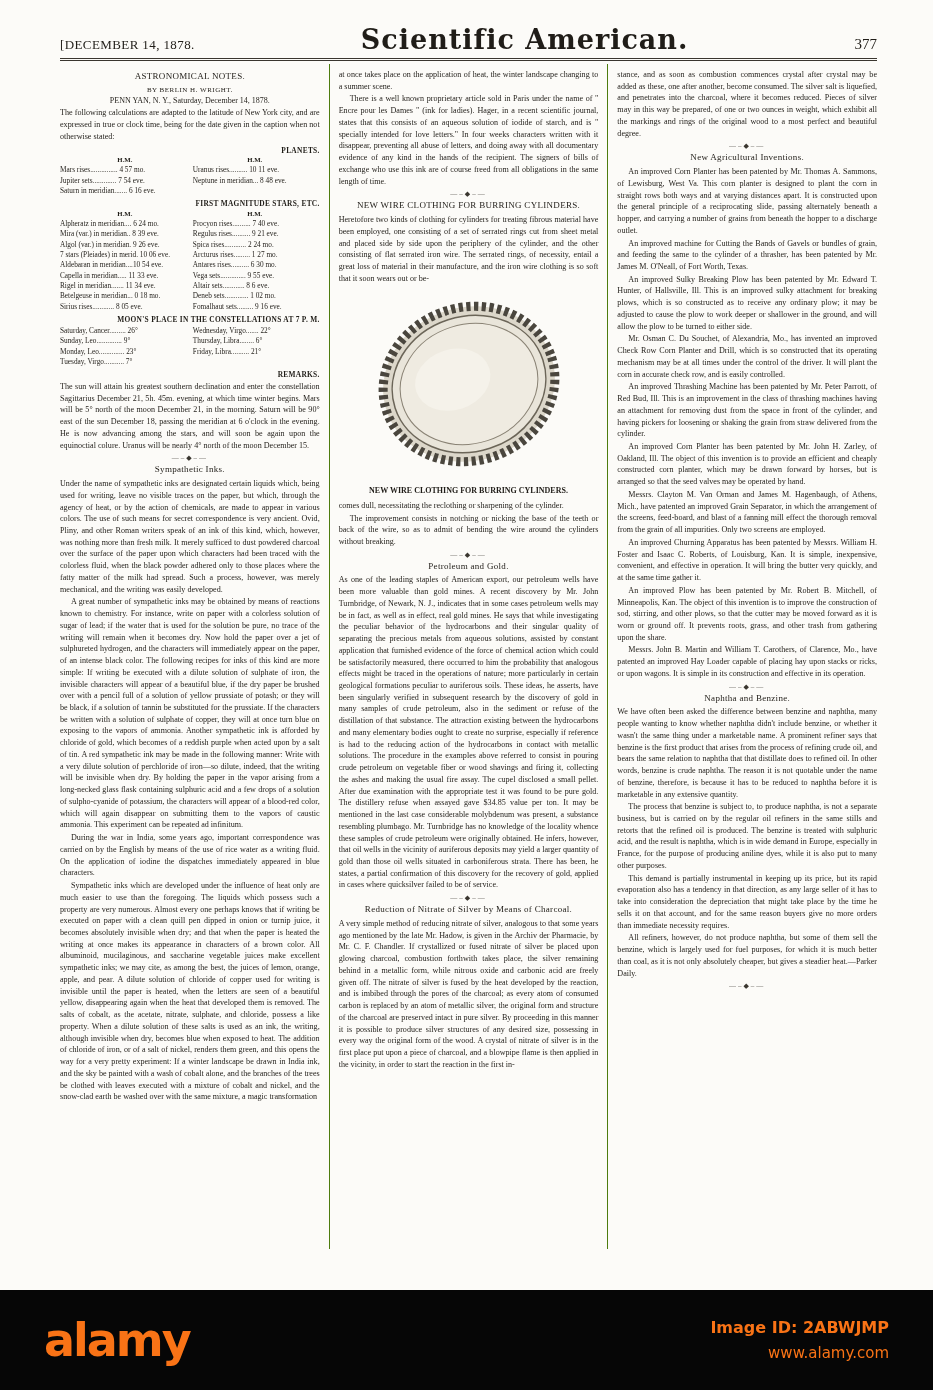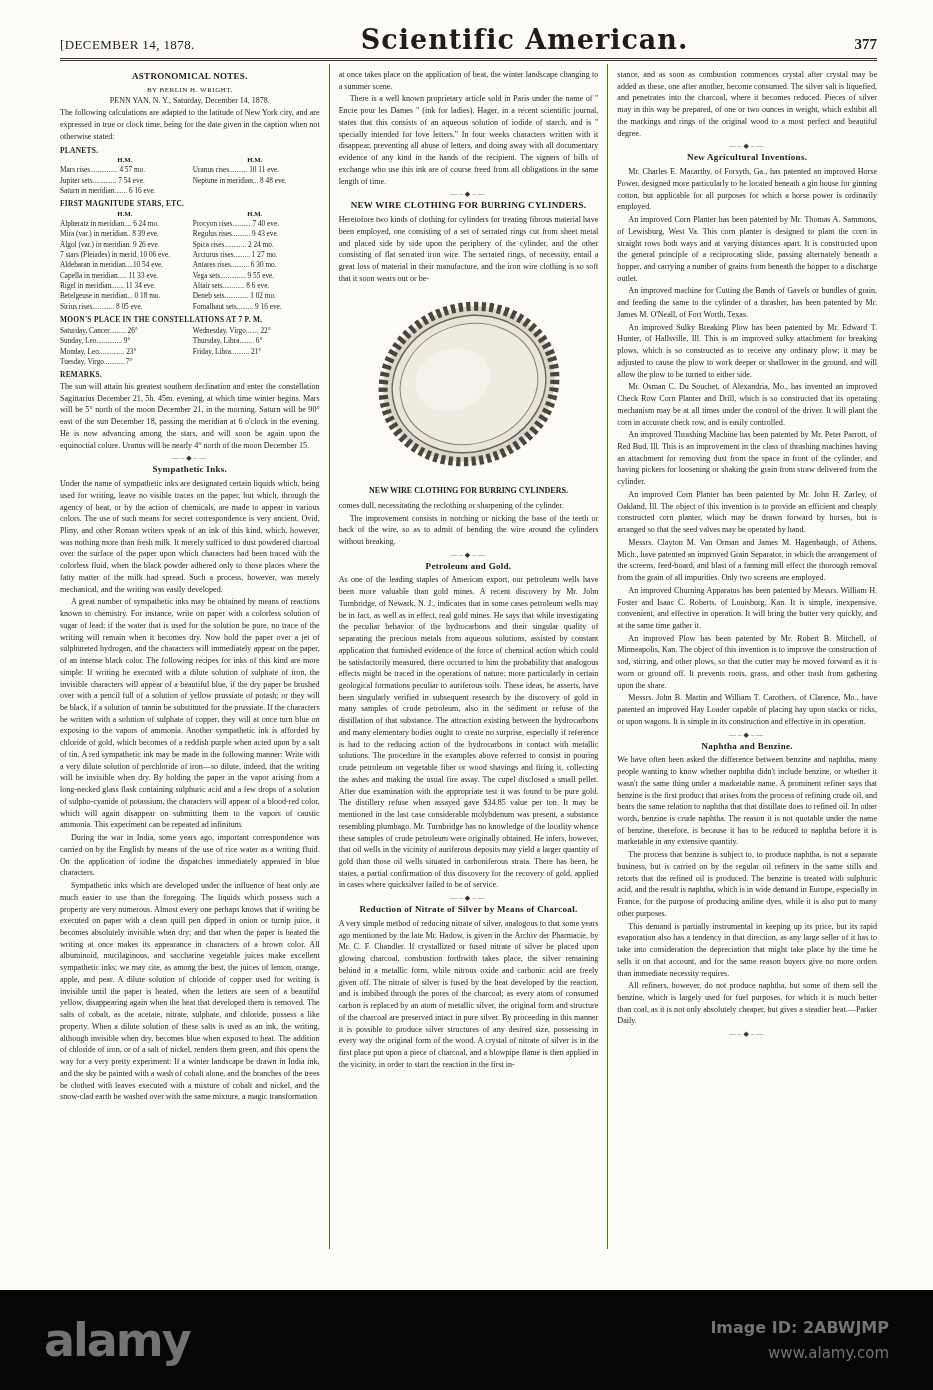--- a/index.html
+++ b/index.html
@@ -4,44 +4,44 @@
 <style>
   *{margin:0;padding:0;box-sizing:border-box}
   html,body{background:#9a9a9a}
   .photo{width:933px;height:1390px;background:#fbfaf7;position:relative;overflow:hidden;margin:0 auto;
          font-family:"Liberation Serif",serif;color:#201d18}
   .page{position:absolute;top:0;left:0;right:0;bottom:100px;background:#fcfbf8;padding:24px 56px 8px 60px}
   .masthead{display:flex;align-items:baseline;justify-content:space-between}
   .m-date{font-size:13px;letter-spacing:.4px;white-space:nowrap}
   .m-title{font-family:"DejaVu Serif",serif;font-weight:bold;font-size:27px;letter-spacing:1px;
            transform:scaleY(1.05);white-space:nowrap}
-  .m-page{font-size:15px;font-weight:bold}
+  .m-page{font-size:15px;font-weight:normal}
   .mast-rule{border-top:1.5px solid #3a362f;border-bottom:1px solid #3a362f;height:3px;margin-top:3px}
   .columns{display:flex;margin-top:3px;height:1185px}
   .col{flex:1;padding:5px 9px 0 9px;overflow:hidden;font-size:8.1px;line-height:1.45;text-align:justify}
   .col + .col{border-left:1px solid #4d7c0f}
   .col:first-child{padding-left:0}
   .col:last-child{padding-right:0}
   p{text-indent:11px;margin-bottom:1px}
   p.no-indent{text-indent:0}
-  .sect-title{font-size:9px;text-align:center;font-weight:bold;margin:2px 0 2px;letter-spacing:.3px;line-height:1.3}
+  .sect-title{font-size:9px;text-align:center;font-weight:normal;margin:2px 0 2px;letter-spacing:.3px;line-height:1.3}
   .byline{font-size:7px;text-align:center;letter-spacing:.5px}
   .dateline{font-size:8px;text-align:center;margin-bottom:1px}
-  .tbl-header{font-size:7.4px;text-align:left;font-weight:bold;margin-top:3px;letter-spacing:.3px}
+  .tbl-header{font-size:7.4px;text-align:right;font-weight:bold;margin-top:3px;letter-spacing:.3px}
   .hm-row{display:flex;font-size:6.8px;font-weight:bold;line-height:1.3}
   .hm-row span{flex:1;text-align:center}
   .trow{display:flex;font-size:7.3px;line-height:1.42}
   .trow span{flex:1;white-space:nowrap;overflow:hidden}
   .trow span:last-child{padding-left:6px}
   .divider{text-align:center;color:#3a362f;margin:3px 0 2px;line-height:7px}
   .divider::before{content:"—–◆–—";font-size:7px;letter-spacing:2px}
   .engraving{text-align:center;margin:4px 0 1px}
   .caption{font-size:8px;font-weight:bold;text-align:center;margin:1px 0 3px}
   .alamy-bar{position:absolute;left:0;bottom:0;width:100%;height:100px;background:#060606;
-             display:flex;align-items:center;justify-content:space-between;padding:0 44px;color:#737373}
+             display:flex;align-items:center;justify-content:space-between;padding:0 44px;color:#f97316}
   .alamy-logo{font-family:"DejaVu Sans",sans-serif;font-weight:bold;font-size:46px;letter-spacing:-2px;line-height:1}
   .alamy-right{text-align:right;font-family:"DejaVu Sans",sans-serif}
   .alamy-id{font-size:16px;font-weight:bold;display:block}
   .alamy-url{font-size:15px;display:block;margin-top:7px}
 </style>
 </head>
 <body>
 
 <div class="photo">
   <div class="page">
@@ -83,21 +83,21 @@
         <div class="hm-row">
           <span>H.M.</span>
           <span>H.M.</span>
         </div>
         <div class="trow">
             <span>Alpheratz in meridian.... 6 24 mo.</span>
             <span>Procyon rises.......... 7 40 eve.</span>
           </div>
         <div class="trow">
             <span>Mira (var.) in meridian.. 8 39 eve.</span>
-            <span>Regulus rises.......... 9 43 eve.</span>
+            <span>Regulus rises.......... 9 21 eve.</span>
           </div>
         <div class="trow">
             <span>Algol (var.) in meridian. 9 26 eve.</span>
             <span>Spica rises............ 2 24 mo.</span>
           </div>
         <div class="trow">
             <span>7 stars (Pleiades) in merid. 10 06 eve.</span>
             <span>Arcturus rises......... 1 27 mo.</span>
           </div>
         <div class="trow">
@@ -185,21 +185,20 @@
         <h3 class="sect-title">Reduction of Nitrate of Silver by Means of Charcoal.</h3>
         <p class="no-indent">A very simple method of reducing nitrate of silver, analogous to that some years ago mentioned by the late Mr. Hadow, is given in the Archiv der Pharmacie, by Mr. C. F. Chandler. If crystallized or fused nitrate of silver be placed upon glowing charcoal, combustion forthwith takes place, the silver remaining behind in a metallic form, while nitrous oxide and carbonic acid are freely given off. The nitrate of silver is fused by the heat developed by the reaction, and is imbibed through the pores of the charcoal; as every atom of consumed carbon is replaced by an atom of metallic silver, the original form and structure of the charcoal are preserved intact in pure silver. By proceeding in this manner it is possible to produce silver structures of any desired size, possessing in every way the original form of the wood. A crystal of nitrate of silver is in the first place put upon a piece of charcoal, and a blowpipe flame is then applied in the vicinity, in order to start the reaction in the first in-</p>
       </section>
 
       <section class="col">
         <p class="no-indent">stance, and as soon as combustion commences crystal after crystal may be added as these, one after another, become consumed. The silver salt is liquefied, and penetrates into the charcoal, where it becomes reduced. Pieces of silver may in this way be prepared, of one or two ounces in weight, which exhibit all the markings and rings of the original wood to a most perfect and beautiful degree.</p>
 
         <div class="divider"></div>
 
         <h3 class="sect-title">New Agricultural Inventions.</h3>
-        <p>Mr. Charles E. Macarthy, of Forsyth, Ga., has patented an improved Horse Power, designed more particularly to be located beneath a gin house for ginning cotton, but applicable for all purposes for which a horse power is ordinarily employed.</p>
         <p>An improved Corn Planter has been patented by Mr. Thomas A. Sammons, of Lewisburg, West Va. This corn planter is designed to plant the corn in straight rows both ways and at varying distances apart. It is constructed upon the general principle of a reciprocating slide, passing alternately beneath a hopper, and carrying a number of grains from beneath the hopper to a discharge outlet.</p>
         <p>An improved machine for Cutting the Bands of Gavels or bundles of grain, and feeding the same to the cylinder of a thrasher, has been patented by Mr. James M. O'Neall, of Fort Worth, Texas.</p>
         <p>An improved Sulky Breaking Plow has been patented by Mr. Edward T. Hunter, of Hallsville, Ill. This is an improved sulky attachment for breaking plows, which is so constructed as to receive any ordinary plow; it may be adjusted to cause the plow to work deeper or shallower in the ground, and will allow the plow to be turned to either side.</p>
         <p>Mr. Osman C. Du Souchet, of Alexandria, Mo., has invented an improved Check Row Corn Planter and Drill, which is so constructed that its operating mechanism may be at all times under the control of the driver. It will plant the corn in accurate check row, and is easily controlled.</p>
         <p>An improved Thrashing Machine has been patented by Mr. Peter Parrott, of Red Bud, Ill. This is an improvement in the class of thrashing machines having an attachment for removing dust from the space in front of the cylinder, and having pickers for loosening or shaking the grain from straw delivered from the cylinder.</p>
         <p>An improved Corn Planter has been patented by Mr. John H. Zarley, of Oakland, Ill. The object of this invention is to provide an efficient and cheaply constructed corn planter, which may be drawn forward by horses, but is arranged so that the seed valves may be operated by hand.</p>
         <p>Messrs. Clayton M. Van Orman and James M. Hagenbaugh, of Athens, Mich., have patented an improved Grain Separator, in which the arrangement of the screens, feed-board, and blast of a fanning mill effect the thorough removal from the grain of all impurities. Only two screens are employed.</p>
         <p>An improved Churning Apparatus has been patented by Messrs. William H. Foster and Isaac C. Roberts, of Louisburg, Kan. It is simple, inexpensive, convenient, and effective in operation. It will bring the butter very quickly, and at the same time gather it.</p>
         <p>An improved Plow has been patented by Mr. Robert B. Mitchell, of Minneapolis, Kan. The object of this invention is to improve the construction of sod, stirring, and other plows, so that the cutter may be moved forward as it is worn or ground off. It prevents roots, grass, and other trash from gathering upon the share.</p>
         <p>Messrs. John B. Martin and William T. Carothers, of Clarence, Mo., have patented an improved Hay Loader capable of placing hay upon stacks or ricks, or upon wagons. It is simple in its construction and effective in its operation.</p>

